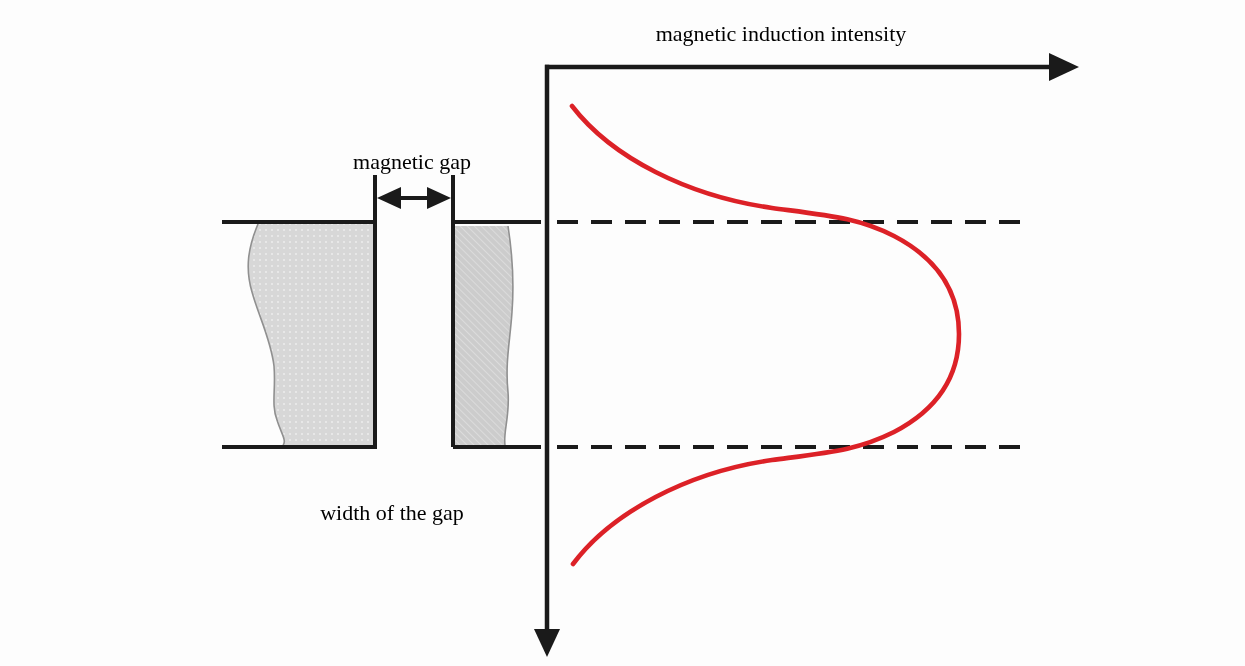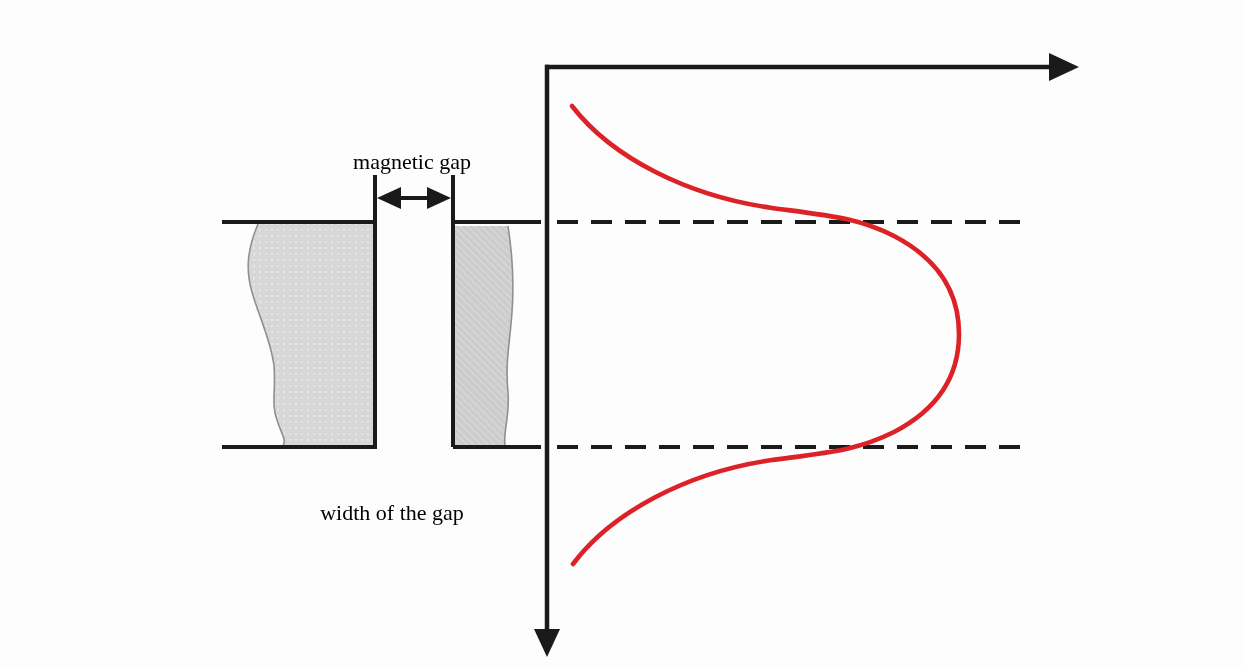--- a/index.html
+++ b/index.html
@@ -106,16 +106,17 @@
 
     <path class="flux-curve" d="M 572 106
              C 612 158 688 196 772 208
              C 832 216 858 218 894 236
              C 944 262 959 298 959 334
              C 959 370 944 406 894 432
              C 858 450 832 452 772 460
              C 688 472 612 512 573 564"></path>
   </svg>
 
+  <div class="diagram-label label-axis-title">magnetic induction intensity</div>
   <div class="diagram-label label-gap">magnetic gap</div>
   <div class="diagram-label label-gap-width">width of the gap</div>
 
 </div>
 
 </body></html>

